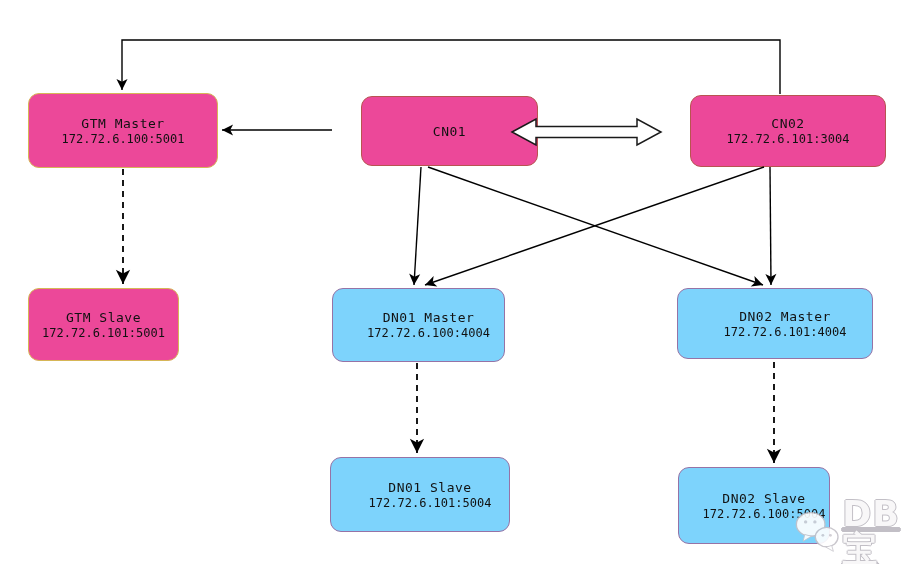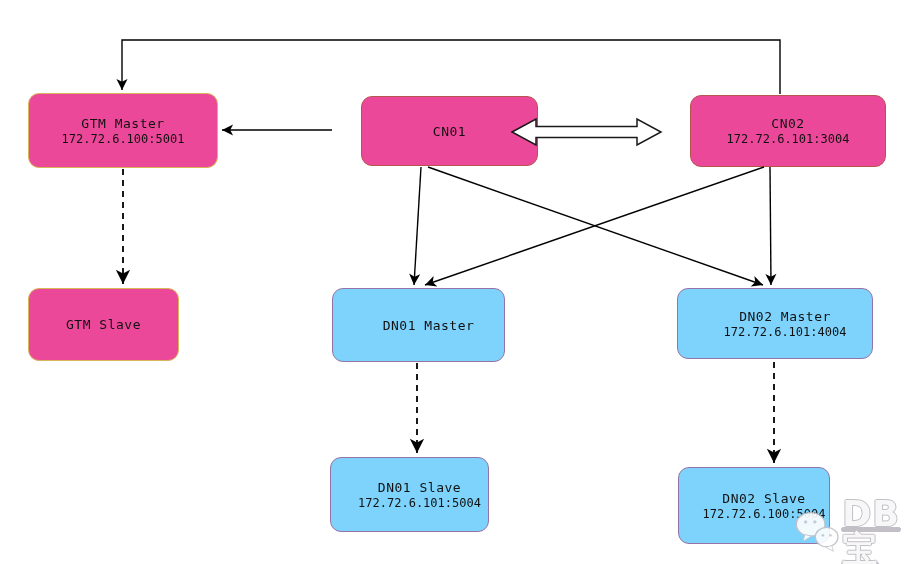--- a/index.html
+++ b/index.html
@@ -17,21 +17,21 @@
   .gtm{background:#ec4899;border:1.5px solid #D6B656;}
   .coord{background:#ec4899;border:1.5px solid #B85450;margin-left:28px;}
   .dnode{background:#7dd3fc;border:1.5px solid #9673A6;padding-left:20px;}
 
   #n-gtm-master {left:28px; top:93px; width:190px;height:75px;}
   #n-cn01       {left:333px;top:96px; width:177px;height:70px;}
   #n-cn02       {left:662px;top:95px; width:196px;height:72px;}
   #n-gtm-slave  {left:28px; top:288px;width:151px;height:73px;}
   #n-dn01-master{left:332px;top:288px;width:173px;height:74px;}
   #n-dn02-master{left:677px;top:288px;width:196px;height:71px;}
-  #n-dn01-slave {left:330px;top:457px;width:159px;height:75px;}
+  #n-dn01-slave {left:330px;top:457px;width:180px;height:75px;}
   #n-dn02-slave {left:678px;top:467px;width:152px;height:77px;}
 
   #edges{position:absolute;left:0;top:0;z-index:3;pointer-events:none;}
 
   .watermark-center{
     position:absolute;left:437px;top:263px;z-index:2;
     font-size:25px;font-weight:bold;color:rgba(150,150,150,0.30);
     text-shadow:0 0 1px rgba(120,120,120,0.25);
     font-family:"DejaVu Sans","Liberation Sans",sans-serif;white-space:nowrap;
   }
@@ -58,23 +58,25 @@
   </div>
   <div class="node coord" id="n-cn01">
     <span class="node-label">CN01</span>
   </div>
   <div class="node coord" id="n-cn02">
     <span class="node-label">CN02</span>
     <span class="node-address">172.72.6.101:3004</span>
   </div>
   <div class="node gtm" id="n-gtm-slave">
     <span class="node-label">GTM Slave</span>
+    <span class="node-address">172.72.6.101:5001</span>
   </div>
   <div class="node dnode" id="n-dn01-master">
     <span class="node-label">DN01 Master</span>
+    <span class="node-address">172.72.6.100:4004</span>
   </div>
   <div class="node dnode" id="n-dn02-master">
     <span class="node-label">DN02 Master</span>
     <span class="node-address">172.72.6.101:4004</span>
   </div>
   <div class="node dnode" id="n-dn01-slave">
     <span class="node-label">DN01 Slave</span>
     <span class="node-address">172.72.6.101:5004</span>
   </div>
   <div class="node dnode" id="n-dn02-slave">

